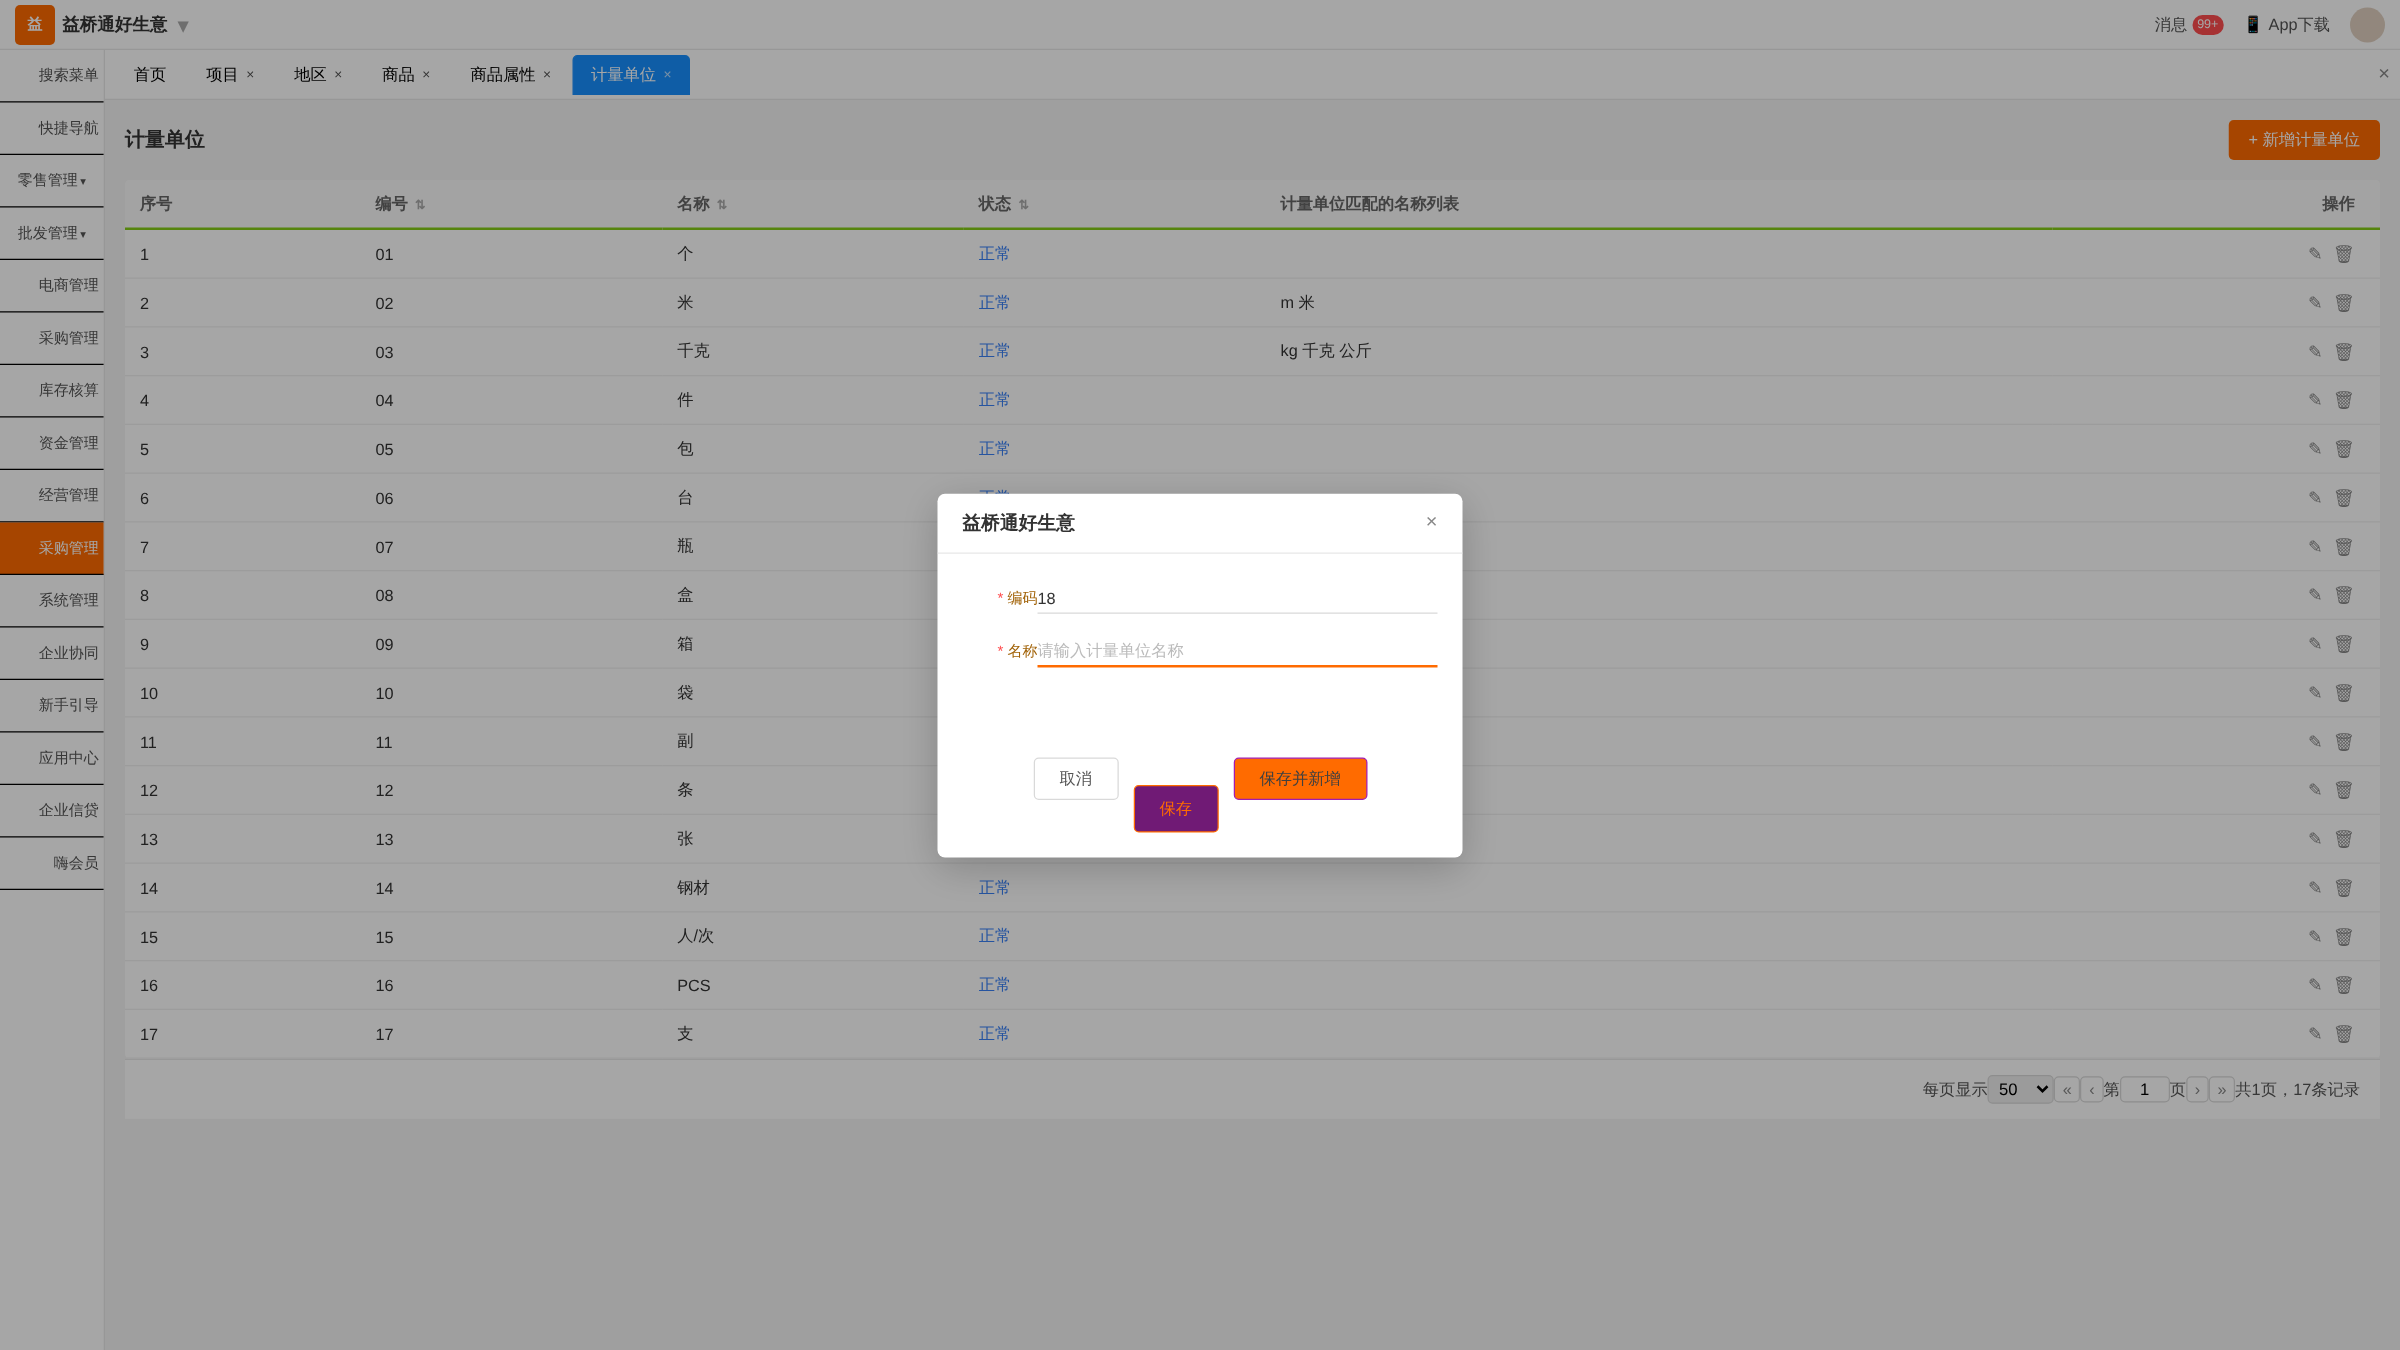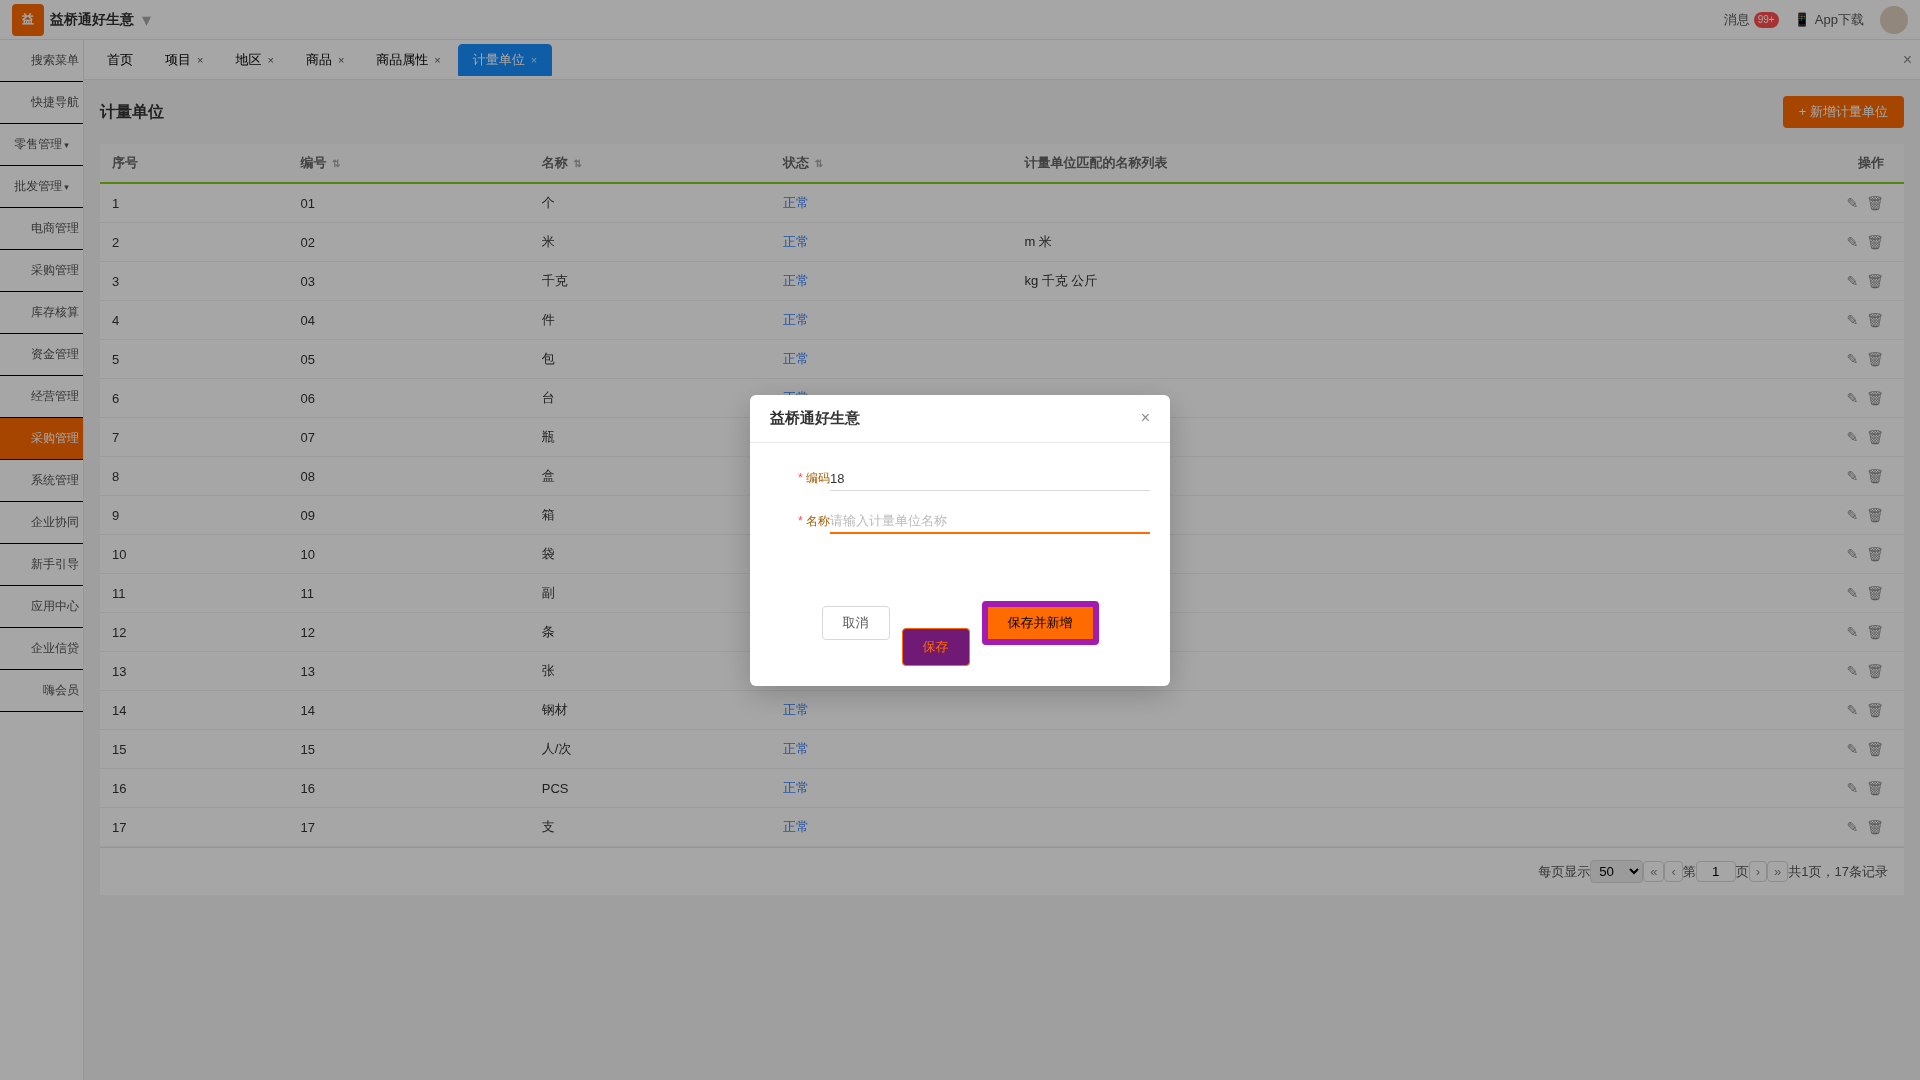--- a/index.html
+++ b/index.html
@@ -68,21 +68,21 @@
     .modal-body { padding: 24px 20px 16px; }
     .form-row { display: flex; align-items: center; margin-bottom: 18px; }
     .form-label { width: 60px; text-align: right; font-size: 12px; color: #a16207; flex-shrink: 0; }
     .form-label.required::before { content: "* "; color: #ff4d4f; }
     .form-input { flex: 1; border: none; border-bottom: 1px solid #d9d9d9; padding: 4px 0; font-size: 13px; outline: none; color: #333; }
     .form-input.active-border { border-bottom: 2px solid #ff6b00; }
     .form-input::placeholder { color: #bbb; }
     .modal-footer { display: flex; align-items: center; justify-content: center; gap: 12px; padding: 12px 20px 20px; }
     .btn-cancel { border: 1px solid #d9d9d9; background: white; color: #555; padding: 7px 20px; border-radius: 4px; cursor: pointer; font-size: 13px; font-family: Liberation Serif, serif; }
     .btn-save { background: #701a75; border: 1px solid #ff6b00; color: #ff6b00; padding: 9px 20px; border-radius: 4px; cursor: pointer; font-size: 13px; margin-top: 48px; }
-    .btn-save-new { background: #ff6b00; border: 6px solid #a21caf; color: #000000; padding: 7px 20px; border-radius: 4px; cursor: pointer; font-size: 13px; }
+    .btn-save-new { background: #ff6b00; border: 1px solid #a21caf; color: #404040; padding: 7px 20px; border-radius: 4px; cursor: pointer; font-size: 13px; }
 
     .sort-arrow { font-size: 10px; color: #aaa; margin-left: 2px; }
   </style>
 </head>
 <body>
 
 <div class="top-bar">
   <div class="top-bar-left">
     <div class="logo-area">
       <div class="logo-icon">益</div>

